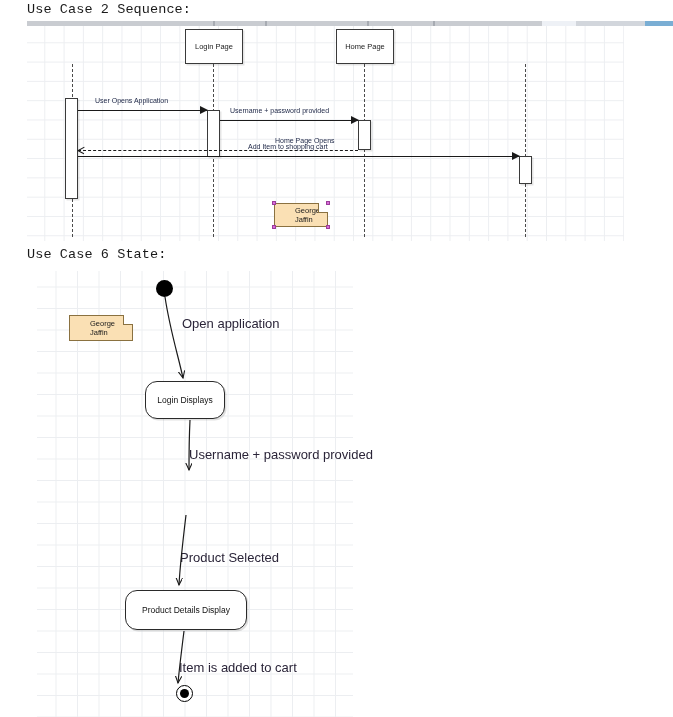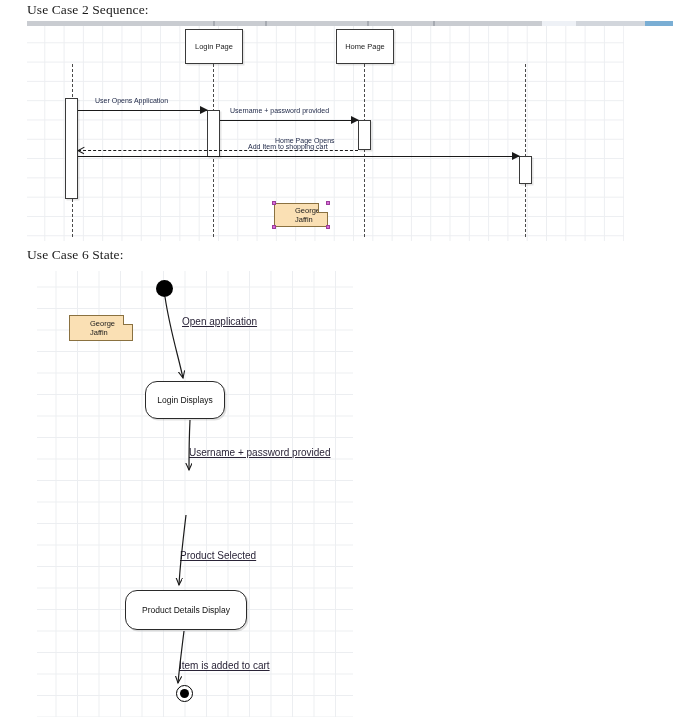--- a/index.html
+++ b/index.html
@@ -15,21 +15,21 @@
     overflow: hidden;
   }
   .page {
     position: absolute;
     left: 0; top: 0;
     width: 673px;
     height: 717px;
   }
   .section-title {
     position: absolute;
-    font-family: Liberation Serif, serif;
+    font-family: Liberation Mono, monospace;
     font-size: 13.5px;
     color: #1a1a1a;
     letter-spacing: 0.1px;
     white-space: nowrap;
     text-align: right;
   }
   #seq-title { left: 27px; top: 2px; }
   #state-title { left: 27px; top: 247px; }
 
   
@@ -217,24 +217,23 @@
     border: 1.6px solid #000000;
     background: #ffffff;
   }
   .final-dot {
     position: absolute;
     border-radius: 50%;
     background: #000000;
   }
   .trans-label {
     position: absolute;
-    font-size: 10px;
+    font-size: 13px;
     color: #2a2438;
     white-space: nowrap;
-    text-decoration: underline;
   }
   svg.overlay {
     position: absolute;
     left: 0; top: 0;
     width: 673px;
     height: 717px;
     pointer-events: none;
   }
 </style>
 </head>

